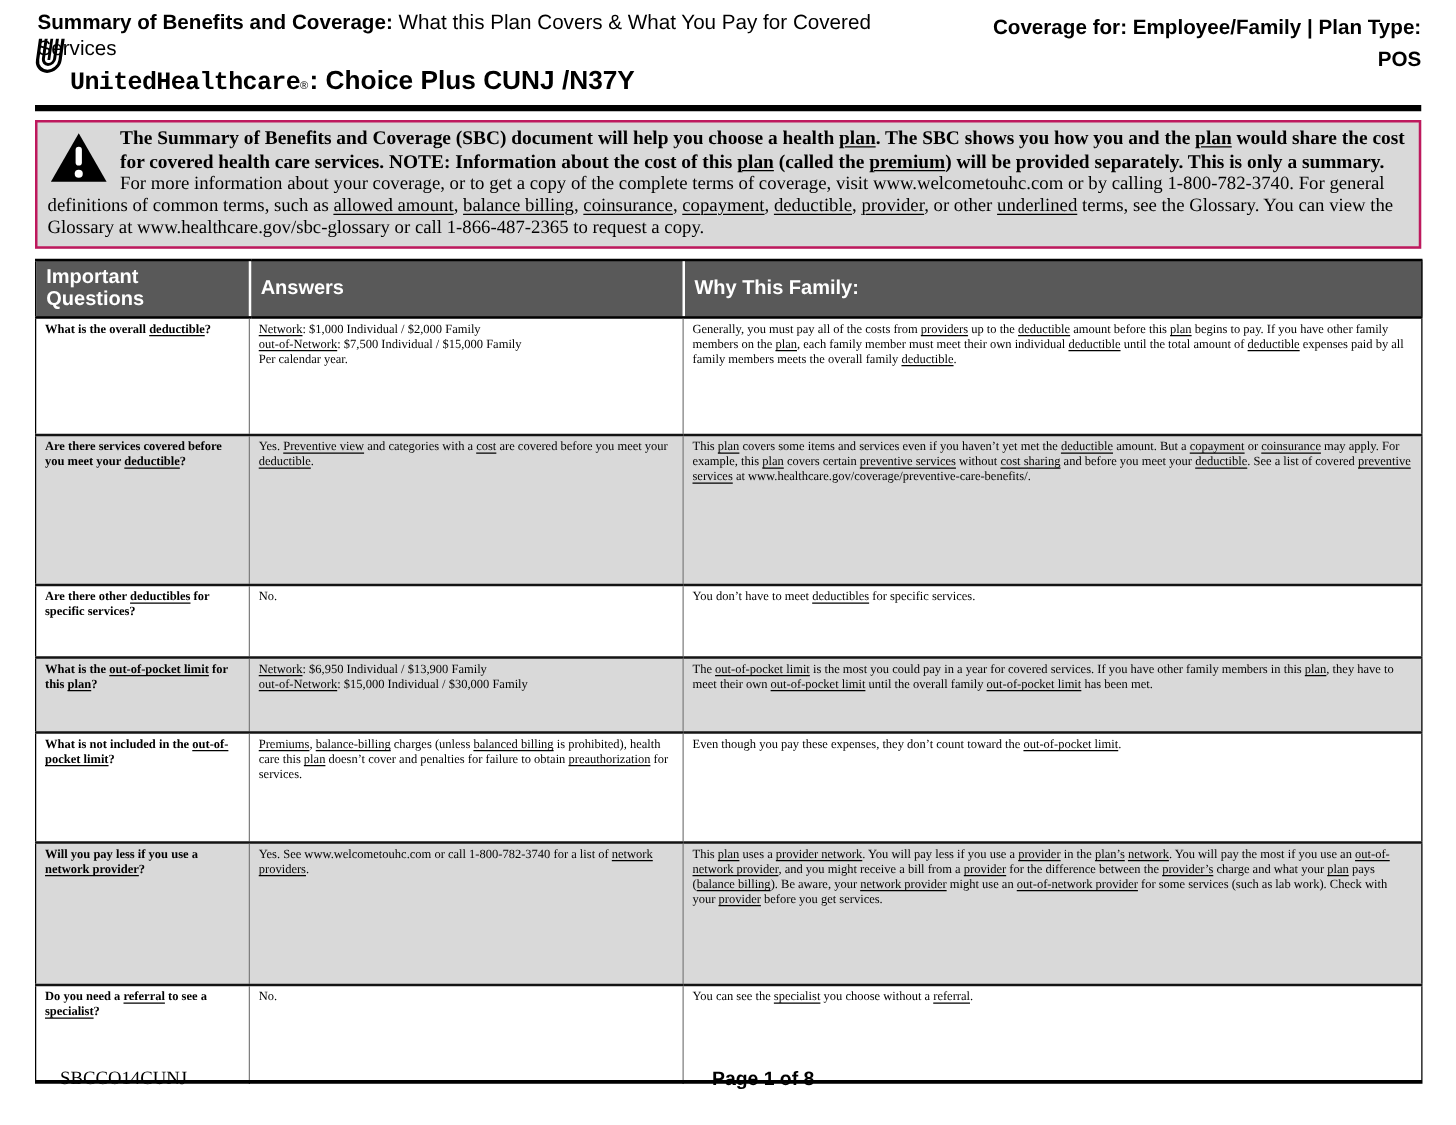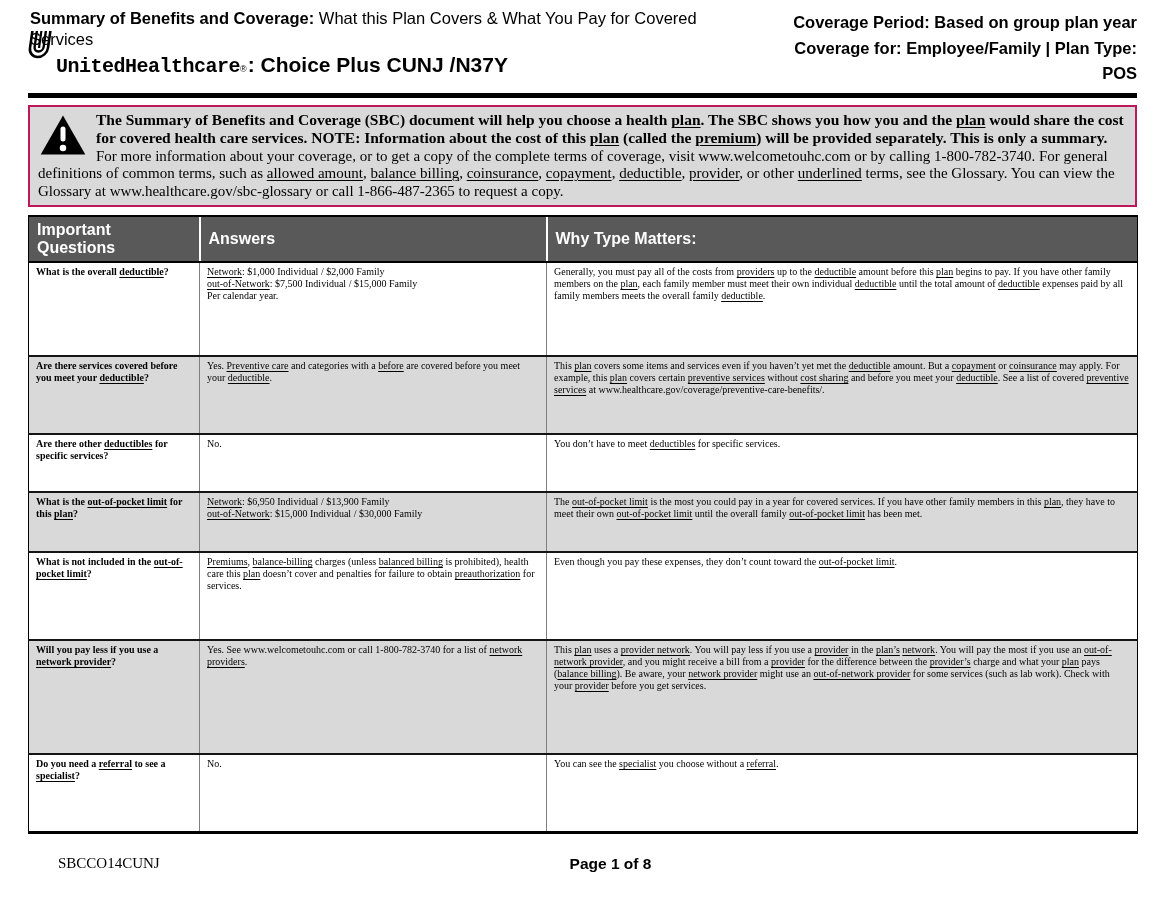--- a/index.html
+++ b/index.html
@@ -48,29 +48,29 @@
     padding:3px 7px 5px 7px;
     border-left:1px solid #7f7f7f; border-top:2px solid #141414;
   }
   table.benefits td:first-child { border-left:1px solid #000; }
   table.benefits td:last-child { border-right:1px solid #000; }
   table.benefits tr.shaded td { background:#d9d9d9; }
   .col-q { width:171px; }
   .col-a { width:347px; }
   .col-w { width:591px; }
   td.cell-q { font-weight:bold; font-size:14.5px; }
-  tbody tr:nth-child(1){height:94px} tbody tr:nth-child(2){height:78px}
+  tbody tr:nth-child(1){height:94px} tbody tr:nth-child(2){height:120px}
   tbody tr:nth-child(3){height:58px} tbody tr:nth-child(4){height:60px}
   tbody tr:nth-child(5){height:88px} tbody tr:nth-child(6){height:114px}
   tbody tr:nth-child(7){height:78px}
   .gl { text-decoration:underline; text-underline-offset:2px; text-decoration-thickness:1px; }
 
   
   .page-footer { position:absolute; left:0; top:855px; width:1165px; height:26px; }
-  .doc-code { position:absolute; left:30px; font-size:15px; }
+  .doc-code { position:absolute; left:20px; font-size:15px; }
   .page-num { position:absolute; left:0; right:0; text-align:center; font-family:"Liberation Sans", sans-serif; font-weight:bold; font-size:15.5px; }
 </style>
 </head>
 <body>
 
 <div class="content">
 
   <header class="top-header">
     <div class="header-left">
       <div class="title-line">
@@ -83,21 +83,20 @@
           <path d="M11 1 V18" stroke="#000" stroke-width="2.2" fill="none"></path>
         </svg>
       </span>
       <div class="brand-line">
         <span class="brand-name">UnitedHealthcare</span>
           <span class="reg">®</span>
           <span class="plan-suffix">: Choice Plus CUNJ /N37Y</span>
       </div>
     </div>
     <div class="header-right">
-      <div>Coverage Period: Based on group plan year</div>
       <div>Coverage for: Employee/Family | Plan Type: POS</div>
     </div>
   </header>
 
   <div class="black-rule"></div>
 
   <section class="notice">
     <span class="warn-icon">
       <svg width="46" height="42" viewBox="0 0 64 56" aria-hidden="true">
         <path d="M32 1 L63 55 L1 55 Z" fill="#000"></path>
@@ -111,33 +110,33 @@
   <table class="benefits">
     <colgroup>
         <col class="col-q">
         <col class="col-a">
         <col class="col-w">
       </colgroup>
     <thead>
       <tr>
         <th>Important Questions</th>
         <th>Answers</th>
-        <th>Why Type Matters:</th>
+        <th>Why This Family:</th>
       </tr>
     </thead>
     <tbody>
   <tr>
     <td class="cell-q">What is the overall <span class="gl">deductible</span>?</td>
     <td class="cell-a"><span class="gl">Network</span>: $1,000 Individual / $2,000 Family<br><span class="gl">out-of-Network</span>: $7,500 Individual / $15,000 Family<br>Per calendar year.</td>
     <td class="cell-w">Generally, you must pay all of the costs from <span class="gl">providers</span> up to the <span class="gl">deductible</span> amount before this <span class="gl">plan</span> begins to pay. If you have other family members on the <span class="gl">plan</span>, each family member must meet their own individual <span class="gl">deductible</span> until the total amount of <span class="gl">deductible</span> expenses paid by all family members meets the overall family <span class="gl">deductible</span>.</td>
   </tr>
 
   <tr class="shaded">
     <td class="cell-q">Are there services covered before you meet your <span class="gl">deductible</span>?</td>
-    <td class="cell-a">Yes. <span class="gl">Preventive care</span> and categories with a <span class="gl">before</span> are covered before you meet your <span class="gl">deductible</span>.</td>
+    <td class="cell-a">Yes. <span class="gl">Preventive view</span> and categories with a <span class="gl">cost</span> are covered before you meet your <span class="gl">deductible</span>.</td>
     <td class="cell-w">This <span class="gl">plan</span> covers some items and services even if you haven’t yet met the <span class="gl">deductible</span> amount. But a <span class="gl">copayment</span> or <span class="gl">coinsurance</span> may apply. For example, this <span class="gl">plan</span> covers certain <span class="gl">preventive services</span> without <span class="gl">cost sharing</span> and before you meet your <span class="gl">deductible</span>. See a list of covered <span class="gl">preventive services</span> at www.healthcare.gov/coverage/preventive-care-benefits/.</td>
   </tr>
 
   <tr>
     <td class="cell-q">Are there other <span class="gl">deductibles</span> for specific services?</td>
     <td class="cell-a">No.</td>
     <td class="cell-w">You don’t have to meet <span class="gl">deductibles</span> for specific services.</td>
   </tr>
 
   <tr class="shaded">

